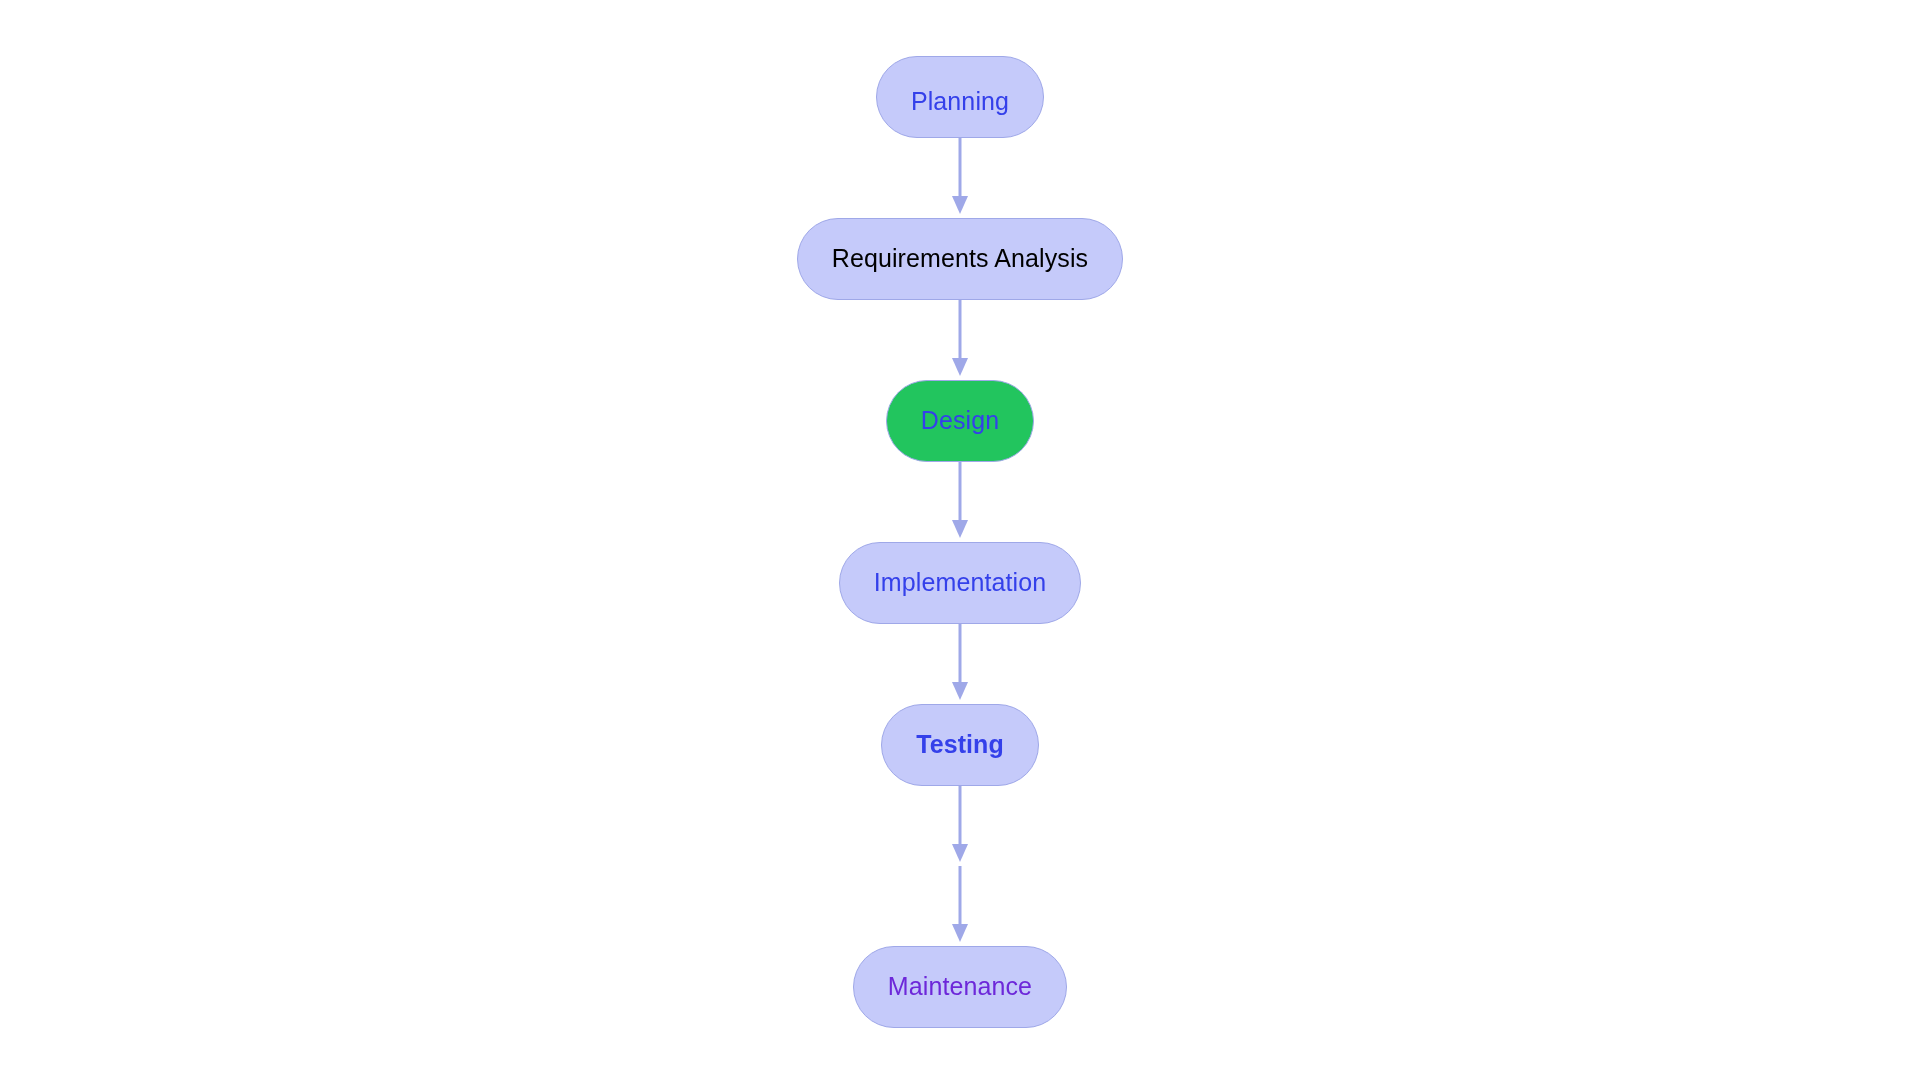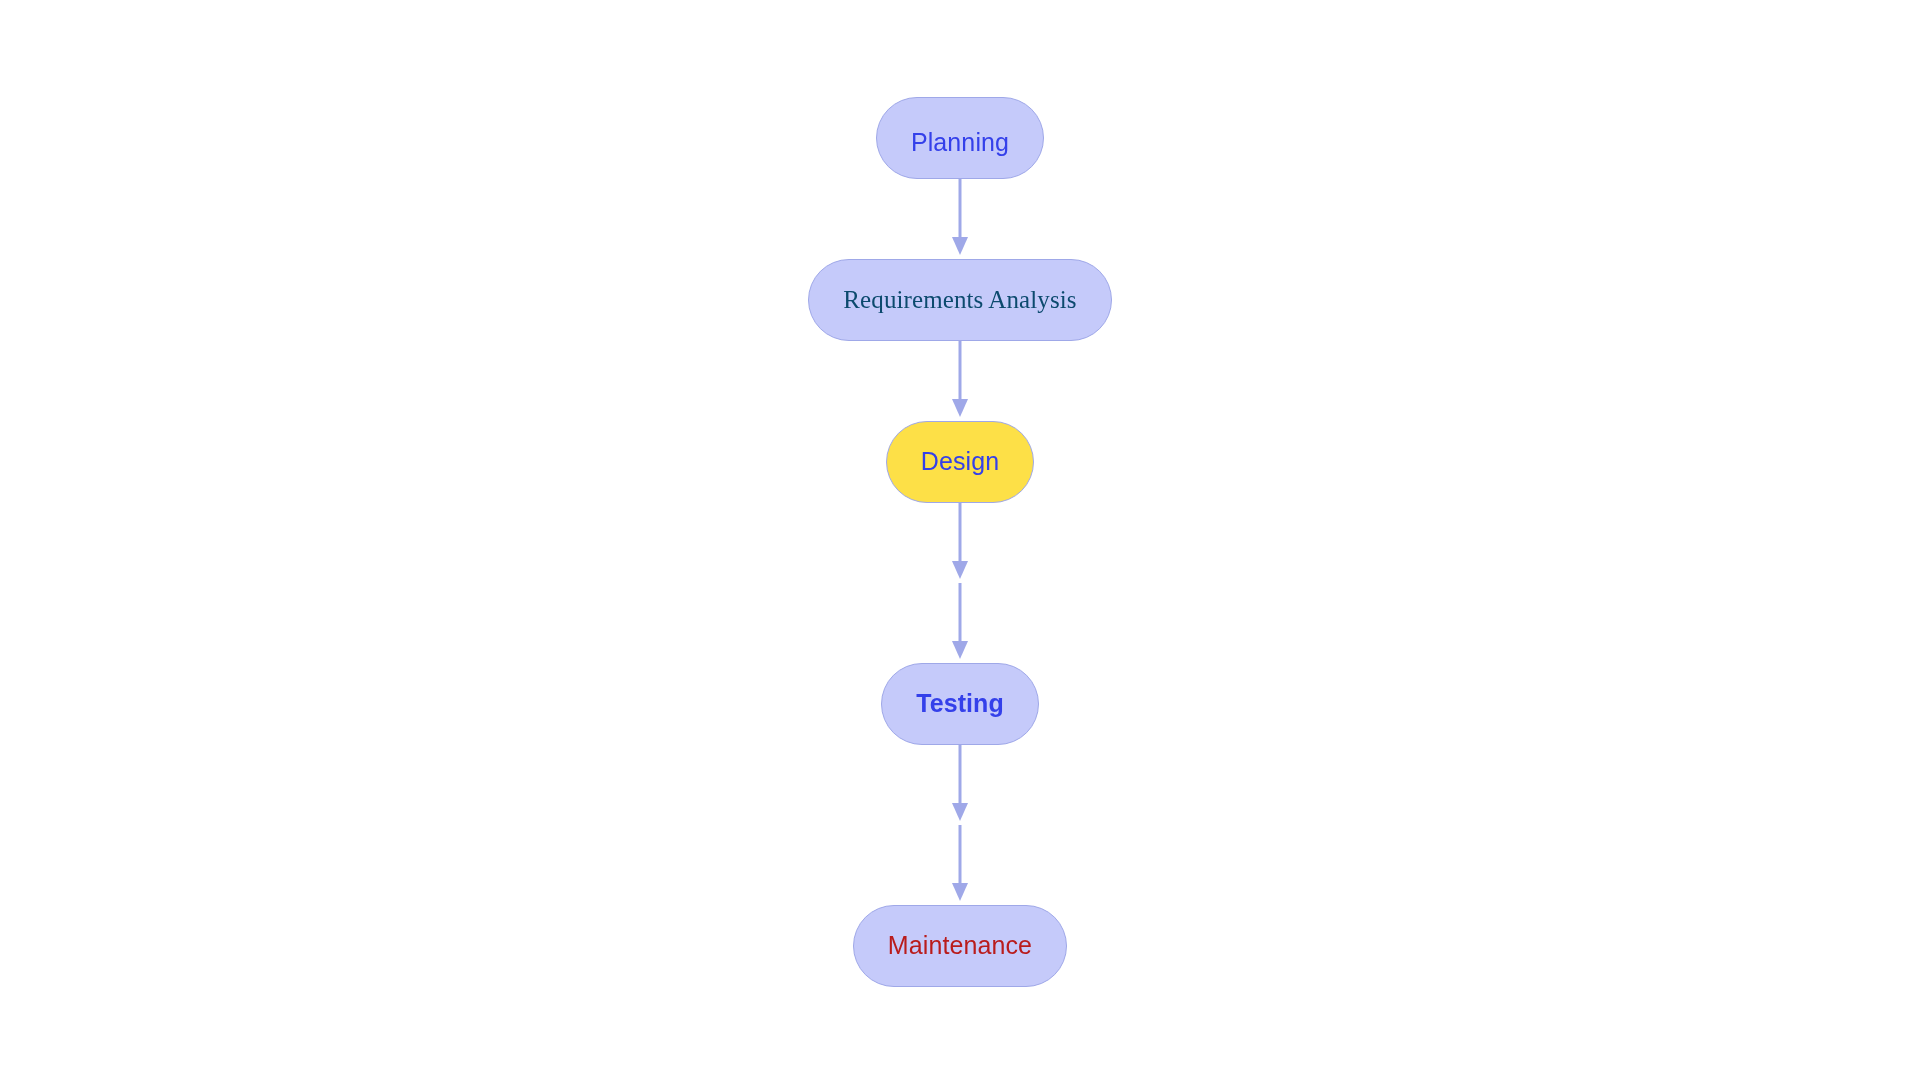--- a/index.html
+++ b/index.html
@@ -74,37 +74,40 @@
     <div class="node" style="background: rgb(197, 202, 250); border-color: rgb(159, 168, 232);">
       <span class="node-label" style="color: rgb(52, 64, 234); margin-top: 9px;">Planning</span>
     </div>
 
     <svg class="connector" viewBox="0 0 24 80">
       <line x1="12" y1="0" x2="12" y2="64" stroke="#9fa8e8" stroke-width="3"></line>
       <polygon points="12,76 4,58 20,58" fill="#9fa8e8"></polygon>
     </svg>
 
     <div class="node" style="background: rgb(197, 202, 250); border-color: rgb(159, 168, 232);">
-      <span class="node-label" style="color: #0c4a6e; font-family: Liberation Serif, serif;">Requirements Analysis</span>
+      <span class="node-label" style="color: #000000;">Requirements Analysis</span>
     </div>
 
     <svg class="connector" viewBox="0 0 24 80">
       <line x1="12" y1="0" x2="12" y2="64" stroke="#9fa8e8" stroke-width="3"></line>
       <polygon points="12,76 4,58 20,58" fill="#9fa8e8"></polygon>
     </svg>
 
-    <div class="node" style="background: #fde047; border-color: rgb(159, 168, 232);">
+    <div class="node" style="background: #22c55e; border-color: rgb(159, 168, 232);">
       <span class="node-label" style="color: rgb(52, 64, 234);">Design</span>
     </div>
 
     <svg class="connector" viewBox="0 0 24 80">
       <line x1="12" y1="0" x2="12" y2="64" stroke="#9fa8e8" stroke-width="3"></line>
       <polygon points="12,76 4,58 20,58" fill="#9fa8e8"></polygon>
     </svg>
 
+    <div class="node" style="background: rgb(197, 202, 250); border-color: rgb(159, 168, 232);">
+      <span class="node-label" style="color: rgb(52, 64, 234);">Implementation</span>
+    </div>
 
     <svg class="connector" viewBox="0 0 24 80">
       <line x1="12" y1="0" x2="12" y2="64" stroke="#9fa8e8" stroke-width="3"></line>
       <polygon points="12,76 4,58 20,58" fill="#9fa8e8"></polygon>
     </svg>
 
     <div class="node" style="background: rgb(197, 202, 250); border-color: rgb(159, 168, 232);">
       <span class="node-label" style="color: rgb(52, 64, 234); font-weight: bold;">Testing</span>
     </div>
 
@@ -113,17 +116,17 @@
       <polygon points="12,76 4,58 20,58" fill="#9fa8e8"></polygon>
     </svg>
 
 
     <svg class="connector" viewBox="0 0 24 80">
       <line x1="12" y1="0" x2="12" y2="64" stroke="#9fa8e8" stroke-width="3"></line>
       <polygon points="12,76 4,58 20,58" fill="#9fa8e8"></polygon>
     </svg>
 
     <div class="node" style="background: rgb(197, 202, 250); border-color: rgb(159, 168, 232);">
-      <span class="node-label" style="color: #b91c1c;">Maintenance</span>
+      <span class="node-label" style="color: #6d28d9;">Maintenance</span>
     </div>
 
   </div>
 </div>
 
 </body></html>

